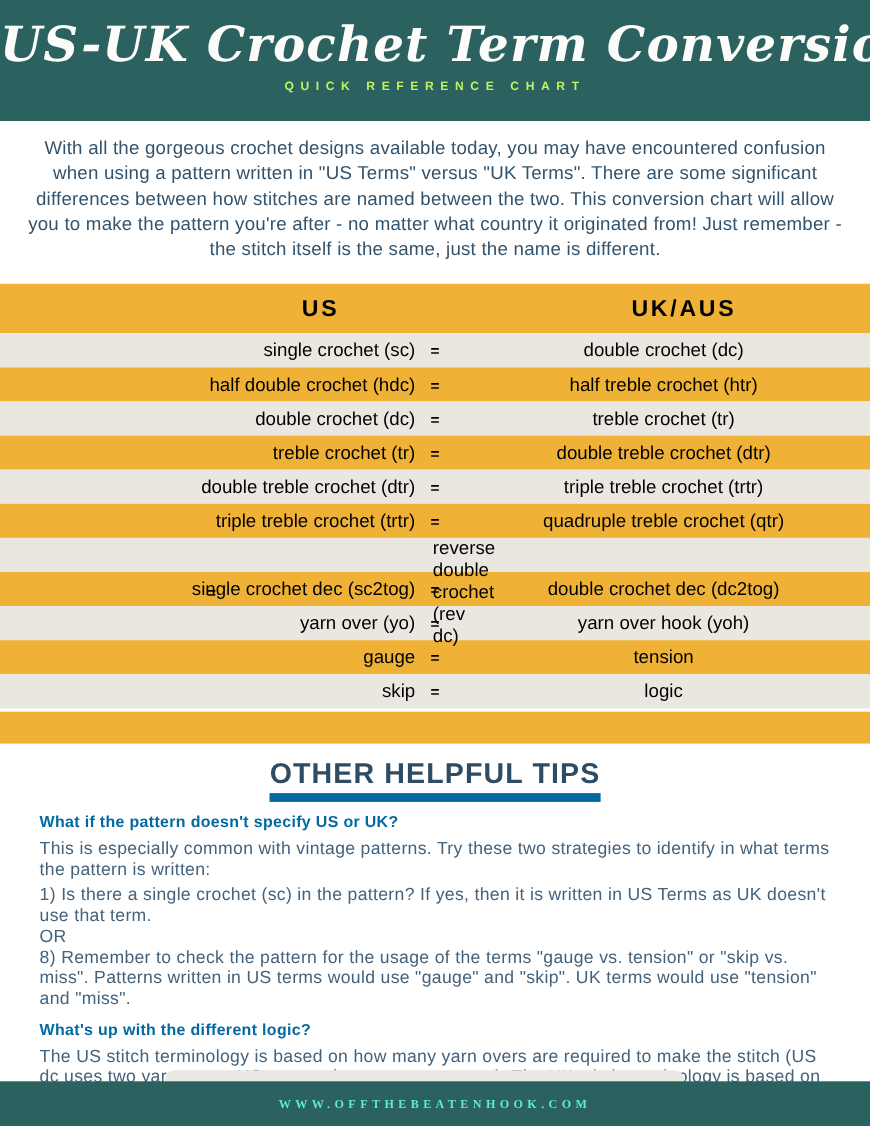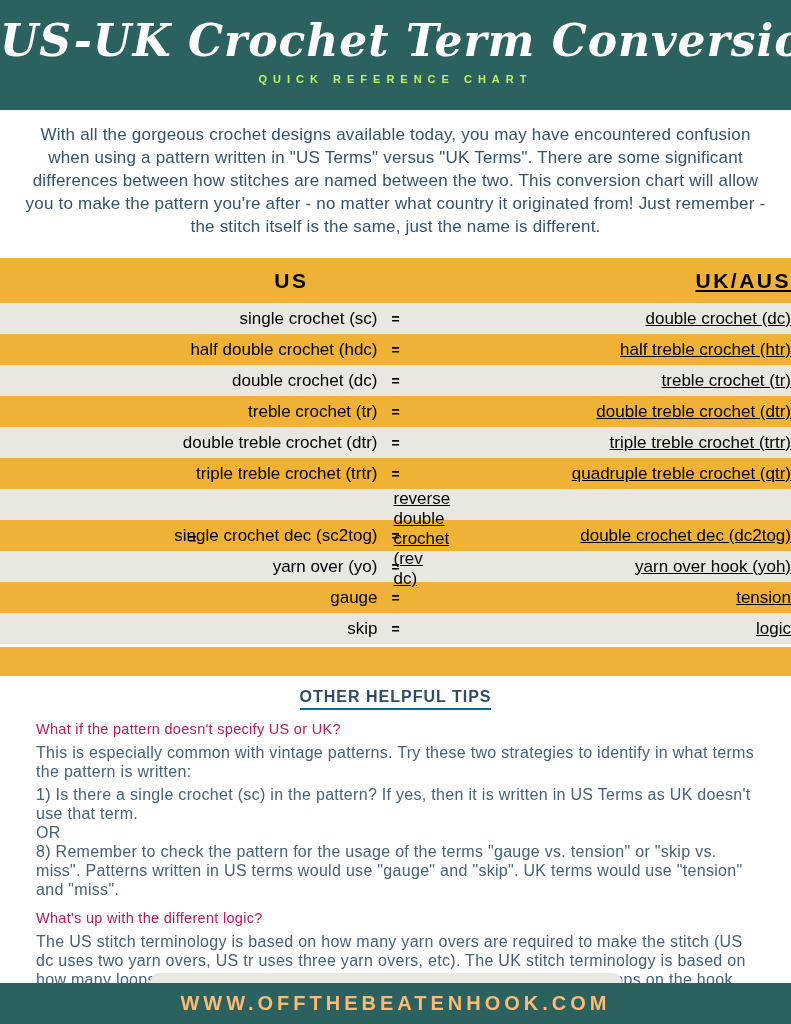--- a/index.html
+++ b/index.html
@@ -55,21 +55,21 @@
   .chart { margin-top: 20px; }
   .trow {
     display: grid;
     grid-template-columns: 1fr 22px 1fr;
     align-items: center;
     height: 31px;
     font-size: 17px;
     color: #000000;
   }
   .trow .us { text-align: right; padding-right: 7px; }
-  .trow .uk { text-align: right;  padding-left: 9px; text-decoration: underline; }
+  .trow .uk { text-align: center;  padding-left: 9px; }
   .trow .eq { text-align: center; font-size: 14px; font-weight: 700; }
   .thead {
     height: 45px;
     background: #efb236;
     font-size: 21px;
     font-weight: 700;
     letter-spacing: 2.5px;
   }
   .thead .us { padding-right: 76px; }
   .thead .uk { padding-left: 46px; }
@@ -82,33 +82,33 @@
   }
 
   
   .tips { padding: 0 36px; }
   .tips-heading {
     margin-top: 12px;
     text-align: center;
   }
   .tips-heading span {
     display: inline-block;
-    font-size: 16px;
+    font-size: 26px;
     font-weight: 700;
     letter-spacing: 1px;
     color: #2e4d64;
-    border-bottom: 2px solid #0369a1;
+    border-bottom: 8px solid #0369a1;
     padding-bottom: 2px;
   }
   .tips h3 {
     margin-top: 11px;
     font-size: 14.5px;
-    font-weight: 400;
+    font-weight: 700;
     letter-spacing: 0.3px;
-    color: #be185d;
+    color: #0369a1;
   }
   .tips p {
     margin-top: 6px;
     font-size: 16px;
     line-height: 19px;
     letter-spacing: 0.3px;
     color: #44627b;
   }
   .tips .stack { margin-top: 4px; }
   .tips .stack span { display: block; }
@@ -129,24 +129,25 @@
     left: 0; bottom: 0;
     width: 100%;
     height: 41px;
     background: #2b615e;
     z-index: 2;
     display: flex;
     align-items: center;
     justify-content: center;
   }
   .footer span {
-    font-size: 20px;
+    font-size: 11px;
     font-weight: 700;
     letter-spacing: 4px;
-    color: #fdba74;
+    color: #5eead4;
+    font-family: Liberation Serif, serif;
   }
 </style>
 </head>
 <body>
 
 <div class="page">
 
   <header class="hero">
     <h1>US-UK Crochet Term Conversions</h1>
     <div class="subtitle">QUICK REFERENCE CHART</div>

